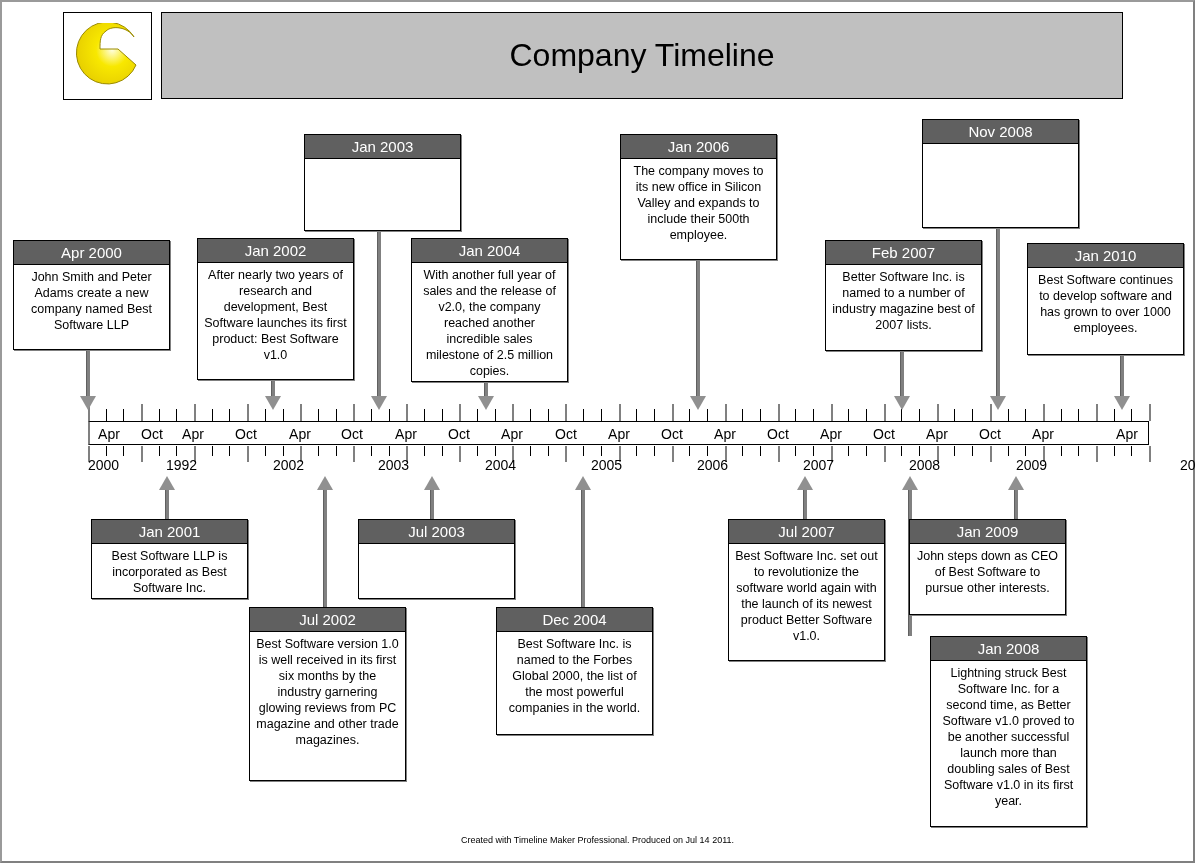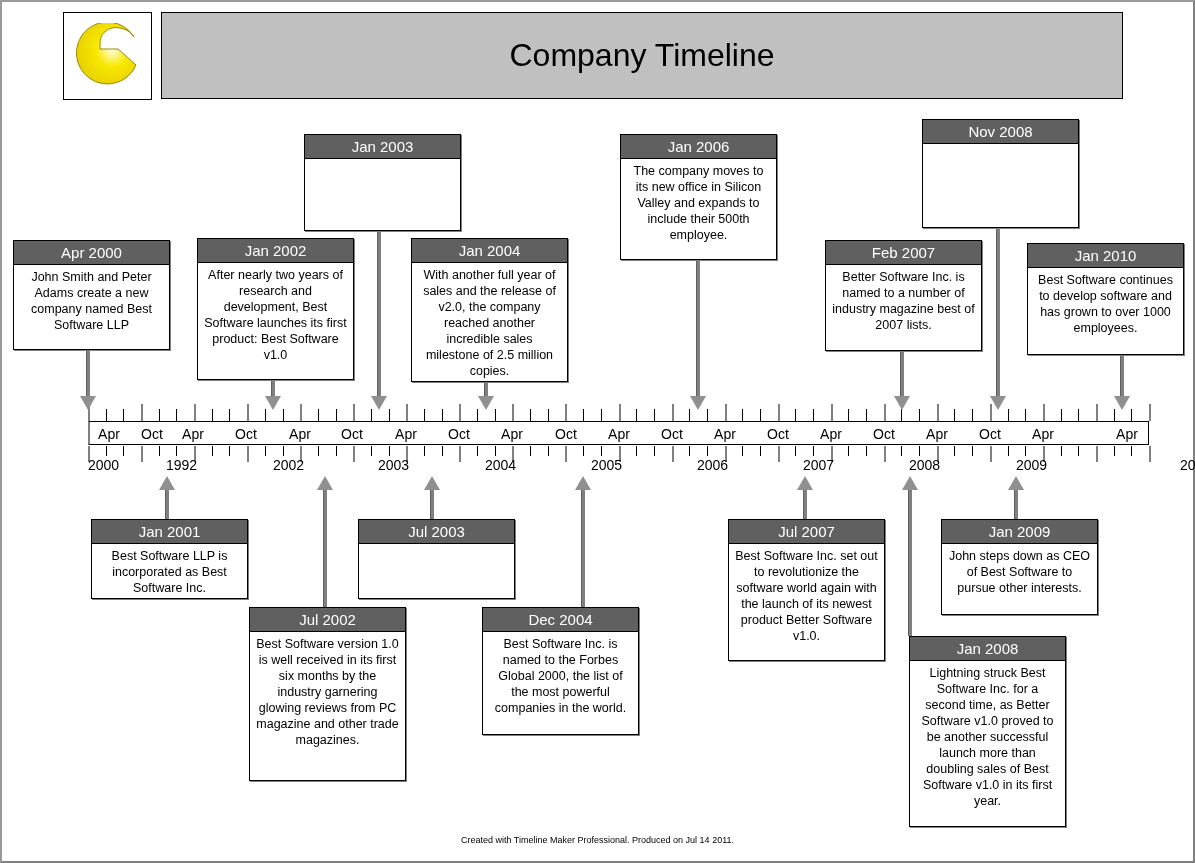--- a/index.html
+++ b/index.html
@@ -314,39 +314,39 @@
 </div>
 
 <div class="arrow-up" style="left:424px;top:476px"></div>
 <div class="stem" style="left:430px;top:490px;height:29px"></div>
 <div class="event" style="left:358px;top:519px;width:155px;height:78px">
   <div class="hdr">Jul 2003</div>
 </div>
 
 <div class="arrow-up" style="left:575px;top:476px"></div>
 <div class="stem" style="left:581px;top:490px;height:117px"></div>
-<div class="event" style="left:482px;top:607px;width:155px;height:126px">
+<div class="event" style="left:496px;top:607px;width:155px;height:126px">
   <div class="hdr">Dec 2004</div>
   <div class="body">Best Software Inc. is named to the Forbes Global 2000, the list of the most powerful companies in the world.</div>
 </div>
 
 <div class="arrow-up" style="left:797px;top:476px"></div>
 <div class="stem" style="left:803px;top:490px;height:29px"></div>
 <div class="event" style="left:728px;top:519px;width:155px;height:140px">
   <div class="hdr">Jul 2007</div>
   <div class="body">Best Software Inc. set out to revolutionize the software world again with the launch of its newest product Better Software v1.0.</div>
 </div>
 
 <div class="arrow-up" style="left:902px;top:476px"></div>
 <div class="stem" style="left:908px;top:490px;height:146px"></div>
-<div class="event" style="left:909px;top:636px;width:155px;height:189px">
+<div class="event" style="left:930px;top:636px;width:155px;height:189px">
   <div class="hdr">Jan 2008</div>
   <div class="body">Lightning struck Best Software Inc. for a second time, as Better Software v1.0 proved to be another successful launch more than doubling sales of Best Software v1.0 in its first year.</div>
 </div>
 
 <div class="arrow-up" style="left:1008px;top:476px"></div>
 <div class="stem" style="left:1014px;top:490px;height:29px"></div>
-<div class="event" style="left:941px;top:519px;width:155px;height:94px">
+<div class="event" style="left:909px;top:519px;width:155px;height:94px">
   <div class="hdr">Jan 2009</div>
   <div class="body">John steps down as CEO of Best Software to pursue other interests.</div>
 </div>
 
 <div class="footer">Created with Timeline Maker Professional. Produced on Jul 14 2011.</div>
 
 </body></html>

